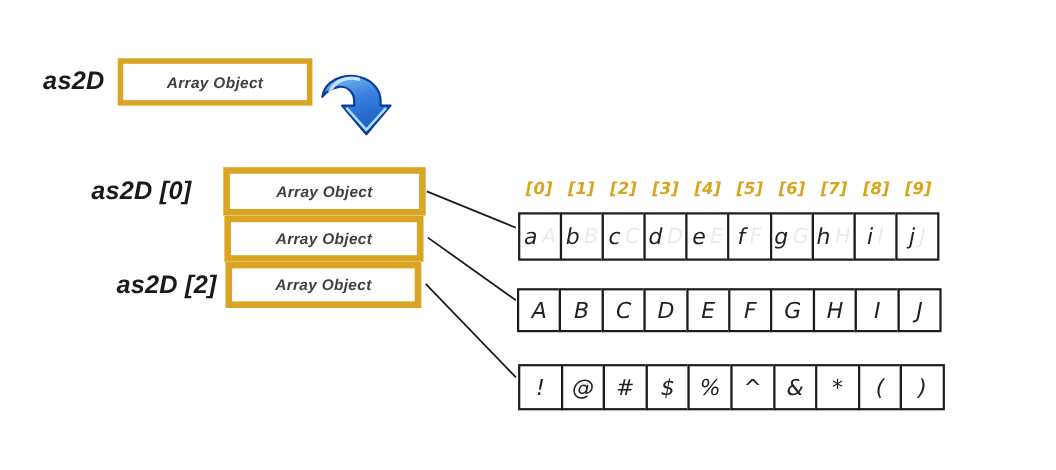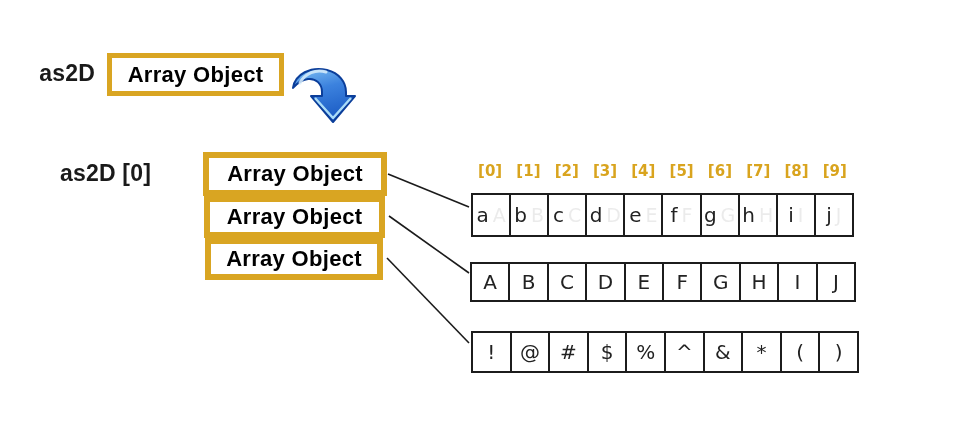--- a/index.html
+++ b/index.html
@@ -1,29 +1,29 @@
 <!DOCTYPE html>
 <html><head>
 <meta charset="utf-8">
 <style>
   html,body{margin:0;padding:0;background:#ffffff;}
   .canvas{
     position:relative;width:920px;height:427px;background:#ffffff;overflow:hidden;
-    font-family:"Liberation Sans","DejaVu Sans",sans-serif;color:#141414;
+    font-family:"Liberation Sans","DejaVu Sans",sans-serif;color:#141414;font-style:italic;
   }
   .ref-label{
     position:absolute;font-weight:bold;font-size:23px;color:#1a1a1a;
     letter-spacing:.2px;white-space:nowrap;
   }
   .gold-box{
     position:absolute;box-sizing:border-box;background:#ffffff;
     border:6px solid #d9a522;display:flex;align-items:center;justify-content:center;
   }
   .gold-box span{
-    font-weight:bold;font-size:22px;color:#000000;letter-spacing:.3px;white-space:nowrap;
+    font-weight:bold;font-size:14px;color:#404040;letter-spacing:.3px;white-space:nowrap;
   }
   .gold-box.top{border-width:5px;}
   .idx-row{
     position:absolute;left:471px;top:162px;width:383px;height:20px;
     display:flex;
   }
   .idx{
     flex:1;text-align:center;font-weight:bold;font-size:15px;color:#d9a41e;
     font-family:"DejaVu Sans",sans-serif;
   }
@@ -68,21 +68,22 @@
           <stop offset="0.45" stop-color="#3c82de"></stop>
           <stop offset="1" stop-color="#1d5ec6"></stop>
         </linearGradient>
       </defs>
       <path d="M4,24 C6,10 22,2 38,6 C50,9 57,18 57,28 L57,32 L66,32 L44,58 L22,32 L33,32 L33,28 C33,20 27,14 19,15 C13,16 8,19 4,24 Z" fill="url(#ag)" stroke="#0b3e9a" stroke-width="2" stroke-linejoin="round"></path>
       <path d="M26,34 L44,54 L62,34" fill="none" stroke="#aadcf8" stroke-width="2.4" stroke-linejoin="round"></path>
       <path d="M11,19 C16,9 27,5 37,8" fill="none" stroke="#d8edfc" stroke-width="3" stroke-linecap="round" opacity="0.85"></path>
     </svg>
   </div>
 
-  <div class="ref-label" style="left:60px;top:160px;width:137px;text-align:left;">as2D [0]</div>
+  <div class="ref-label" style="left:60px;top:160px;width:137px;text-align:center;">as2D [0]</div>
+  <div class="ref-label" style="left:60px;top:245px;width:137px;text-align:right;">as2D [2]</div>
 
   <div class="gold-box" style="left:203px;top:152px;width:184px;height:44px;">
     <span>Array Object</span>
   </div>
   <div class="gold-box" style="left:204px;top:196px;width:181px;height:42px;">
     <span>Array Object</span>
   </div>
   <div class="gold-box" style="left:205px;top:238px;width:178px;height:42px;">
     <span>Array Object</span>
   </div>

